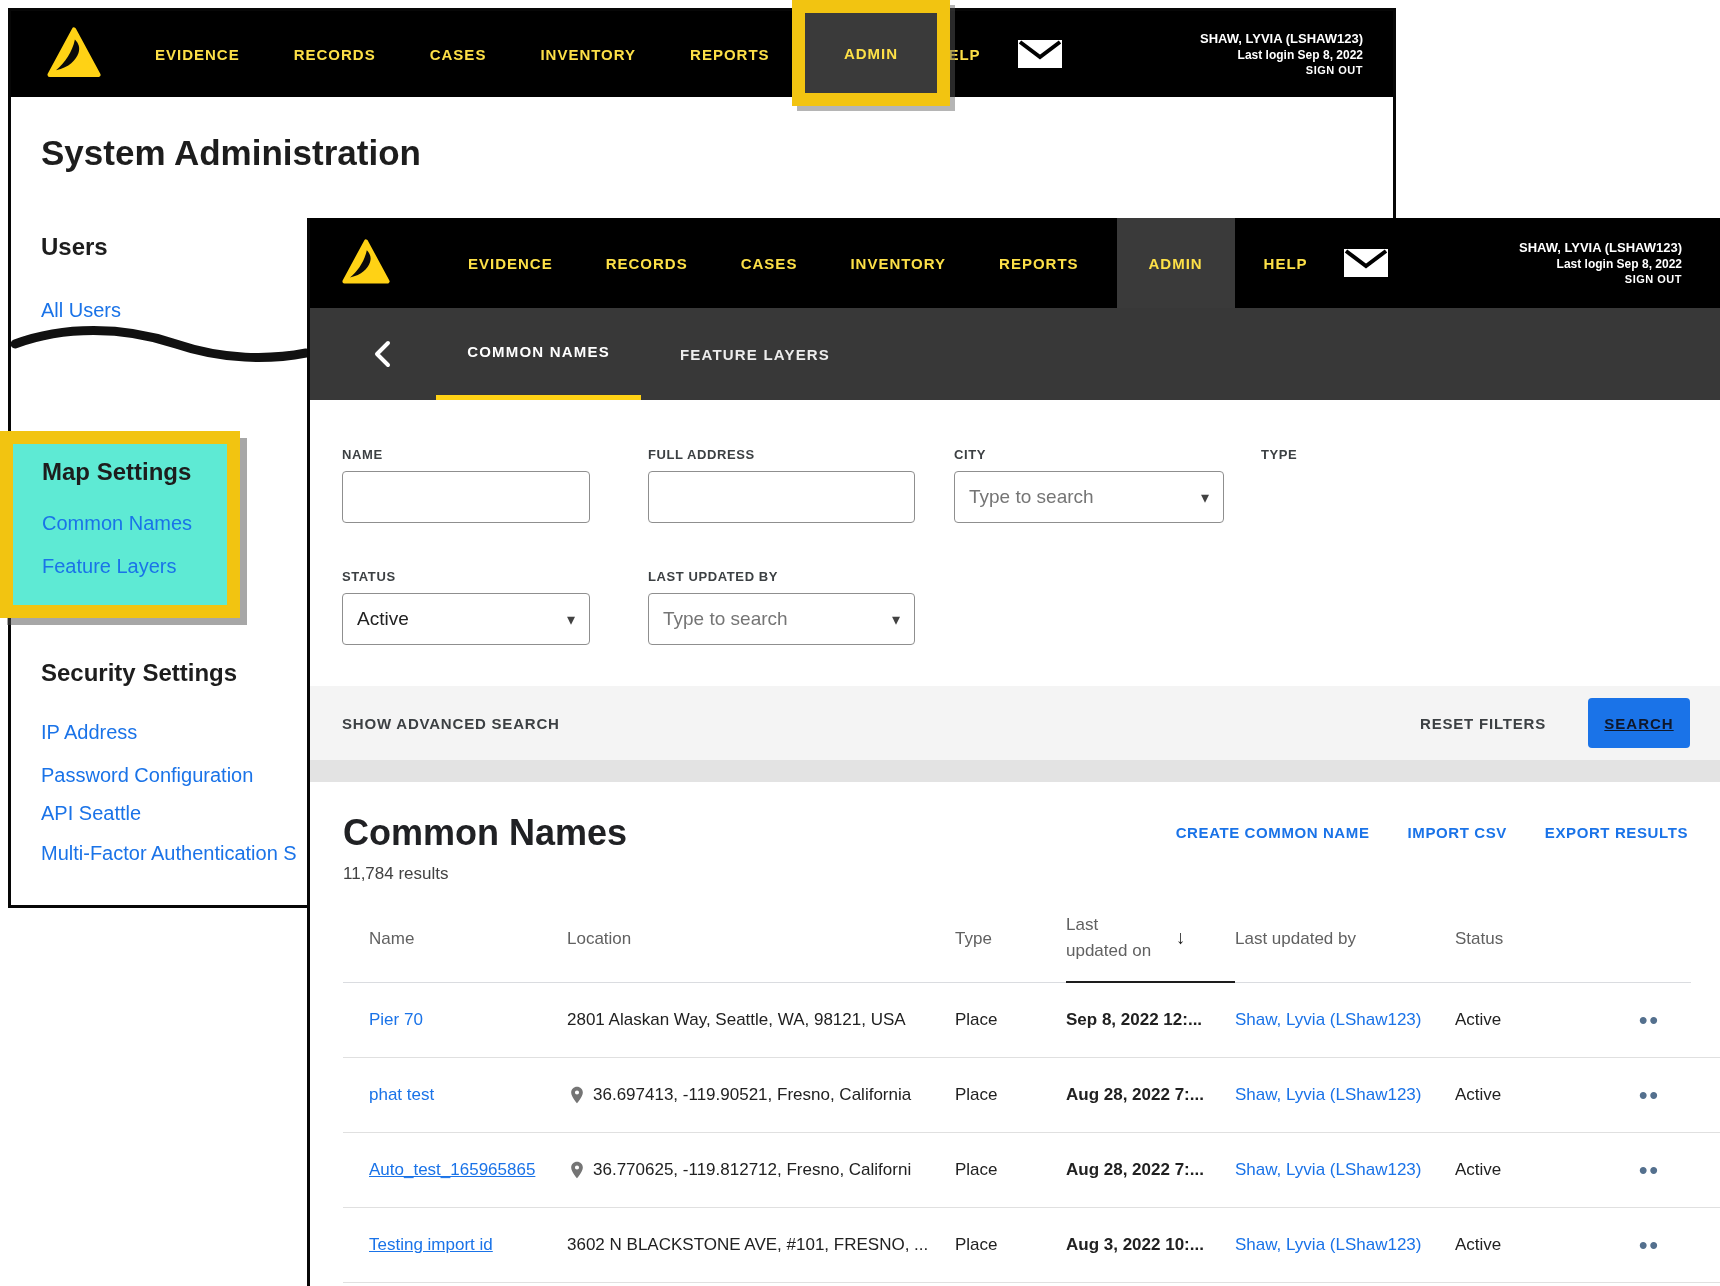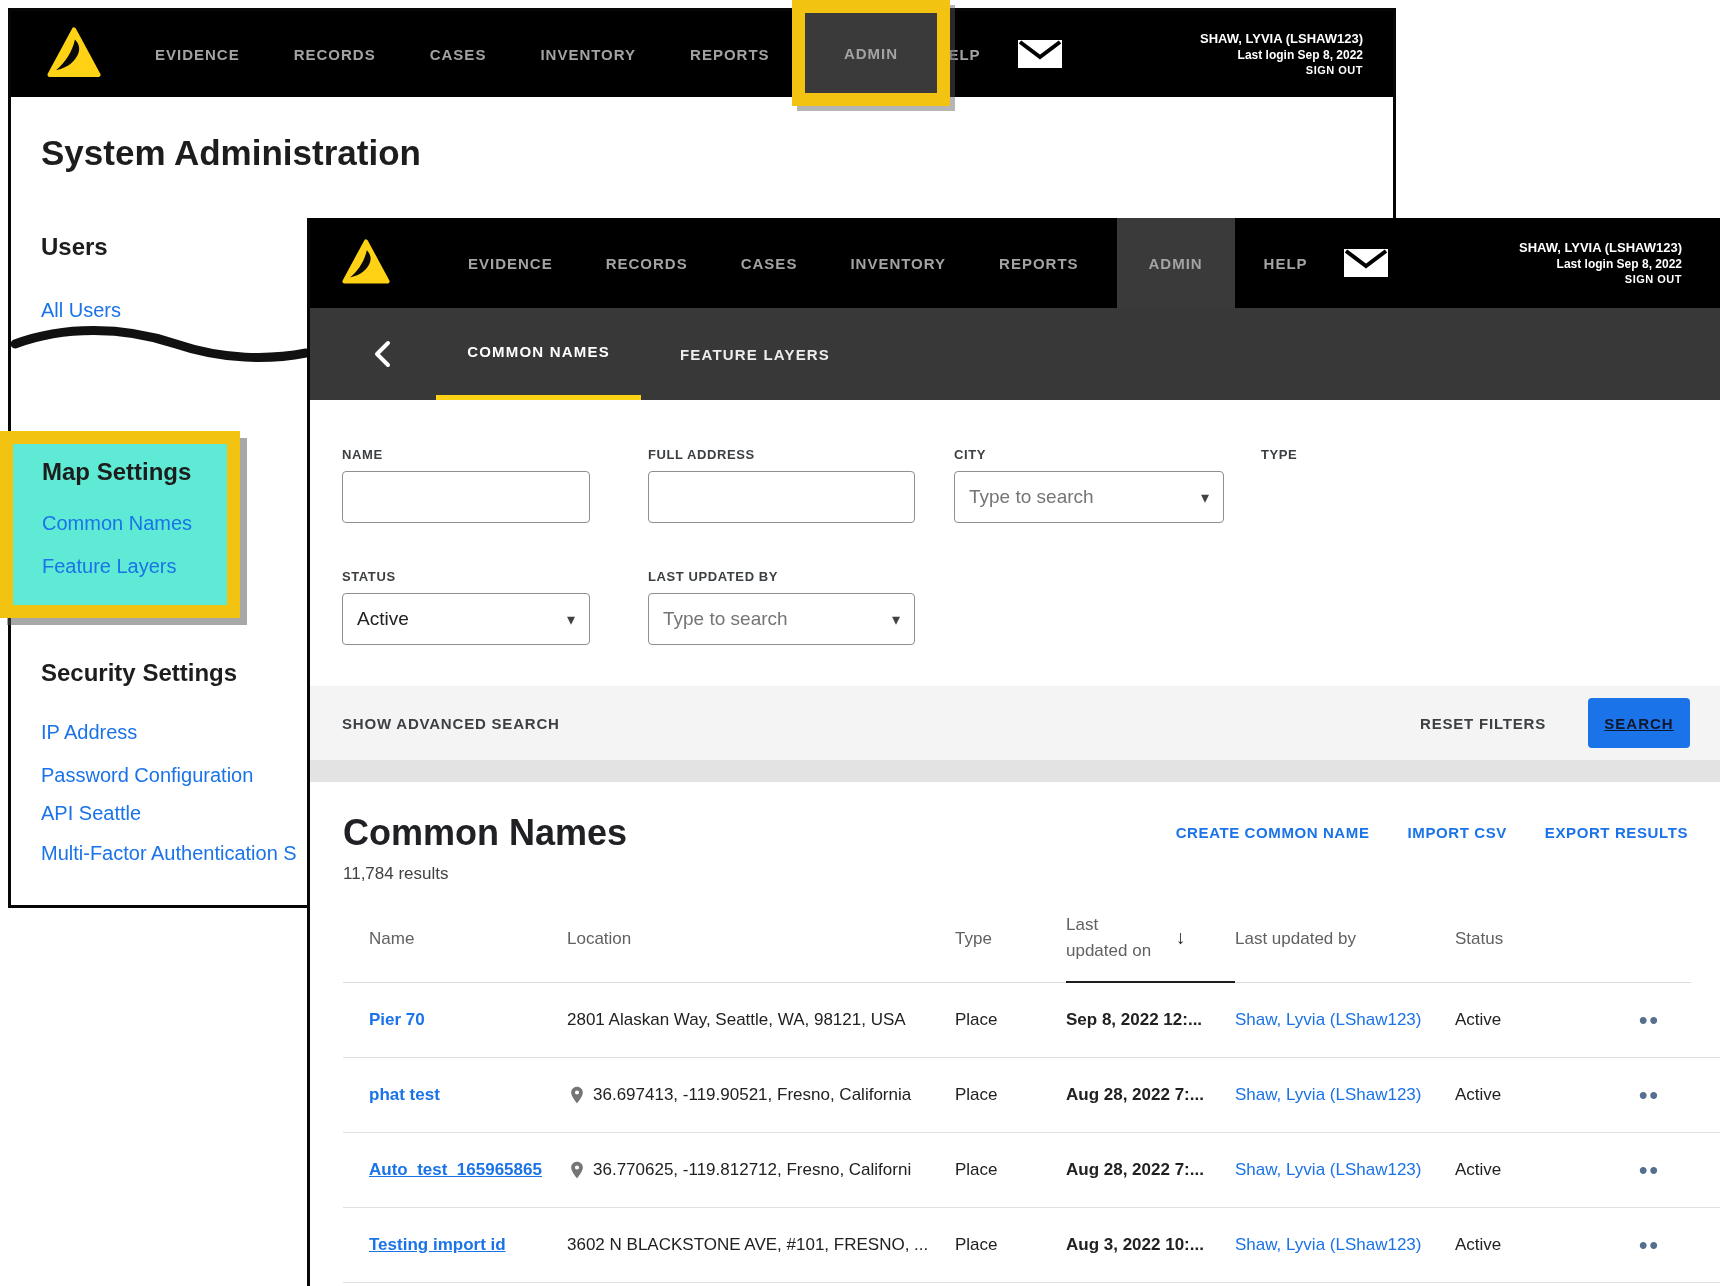--- a/index.html
+++ b/index.html
@@ -4,21 +4,21 @@
 <style>
   html,body{margin:0;padding:0;}
   body{width:1720px;height:1286px;position:relative;background:#ffffff;overflow:hidden;
        font-family:"Liberation Sans","DejaVu Sans",sans-serif;color:#212121;}
   
   #bg-window{position:absolute;left:8px;top:8px;width:1388px;height:900px;background:#fff;
              border:3px solid #070707;box-sizing:border-box;z-index:1;}
   .topnav{height:86px;background:#000;display:flex;align-items:center;padding-left:36px;box-sizing:border-box;}
   .logo{width:54px;height:54px;flex:0 0 auto;margin-right:54px;}
   .nav-items{display:flex;gap:54px;align-items:center;}
-  .nav-item{color:#a3a3a3;font-size:15px;font-weight:700;letter-spacing:1px;white-space:nowrap;cursor:pointer;}
+  .nav-item{color:#fde047;font-size:15px;font-weight:700;letter-spacing:1px;white-space:nowrap;cursor:pointer;}
   .help-item{margin-left:167px;}
   .mail{width:44px;height:28px;margin-left:37px;flex:0 0 auto;cursor:pointer;}
   .user-block{margin-left:auto;padding-right:30px;text-align:right;color:#fff;line-height:1.35;}
   .user-name{font-size:13px;font-weight:700;}
   .user-login{font-size:12px;font-weight:700;}
   .user-signout{font-size:11px;font-weight:700;letter-spacing:.5px;cursor:pointer;}
   .bw-abs{position:absolute;}
   .page-title{font-size:35px;font-weight:600;color:#1d1d1d;}
   .side-heading{font-size:24px;font-weight:600;color:#1d1d1d;}
   .side-link{font-size:20px;color:#1a73e8;cursor:pointer;text-decoration:none;display:block;}
@@ -80,21 +80,21 @@
   .action-link{font-size:15px;font-weight:700;letter-spacing:.6px;color:#1a73e8;cursor:pointer;white-space:nowrap;}
   .grid{display:grid;grid-template-columns:224px 388px 111px 169px 220px 150px 86px;align-items:center;}
   .thead{margin-top:22px;color:#616161;font-size:17px;}
   .th{padding:6px 0 16px 0;border-bottom:1px solid #dadce0;align-self:stretch;display:flex;align-items:center;}
   .th:first-child{padding-left:26px;}
   .th-sort{border-bottom:2px solid #1d1d1d;}
   .th-sort .two-line{width:96px;line-height:1.55;}
   .sort-arrow{font-size:19px;color:#212121;margin-left:14px;cursor:pointer;}
   .trow{height:74px;border-bottom:1px solid #e0e0e0;font-size:17px;}
   .td{overflow:hidden;white-space:nowrap;}
-  .td-name{padding-left:26px;font-weight:bold;}
+  .td-name{padding-left:26px;}
   .name-link,.by-link{color:#1a73e8;cursor:pointer;}
   .u{text-decoration:underline;}
   .loc{display:flex;align-items:center;gap:6px;color:#212121;}
   .pin{width:20px;height:20px;flex:0 0 auto;}
   .date{font-weight:700;color:#212121;}
   .dots{color:#54708e;font-size:24px;font-weight:700;letter-spacing:2px;cursor:pointer;padding-left:34px;}
 </style>
 </head>
 <body>
 

